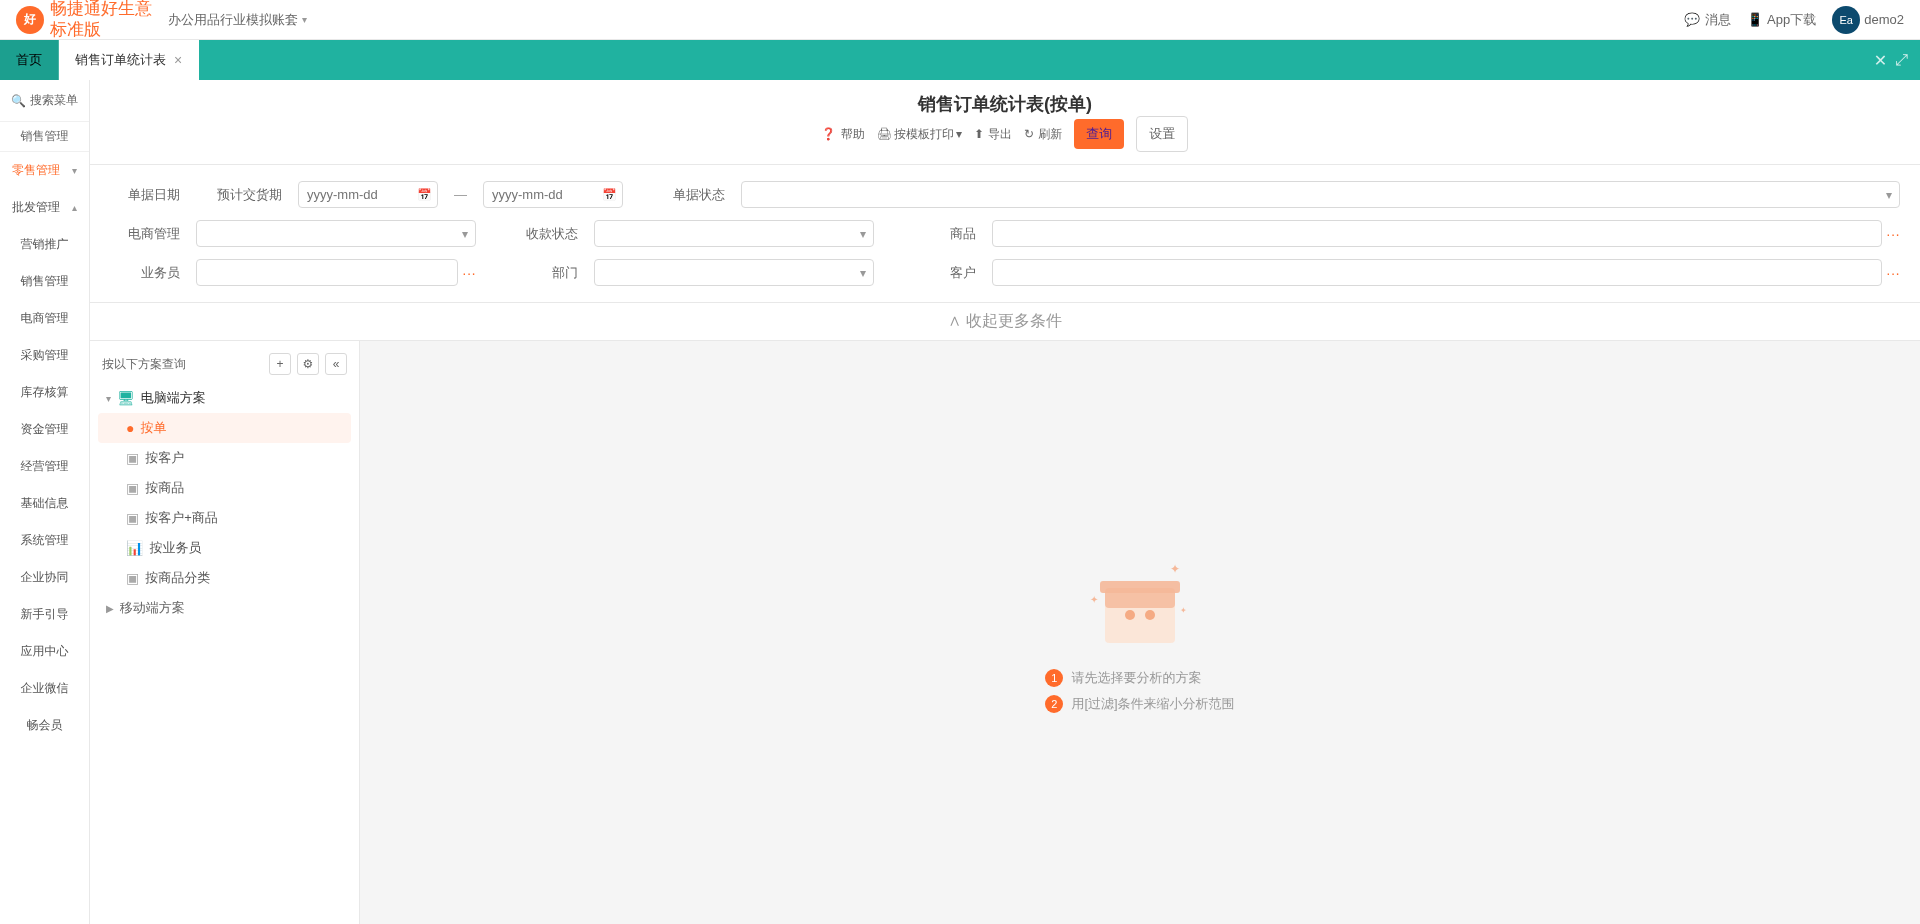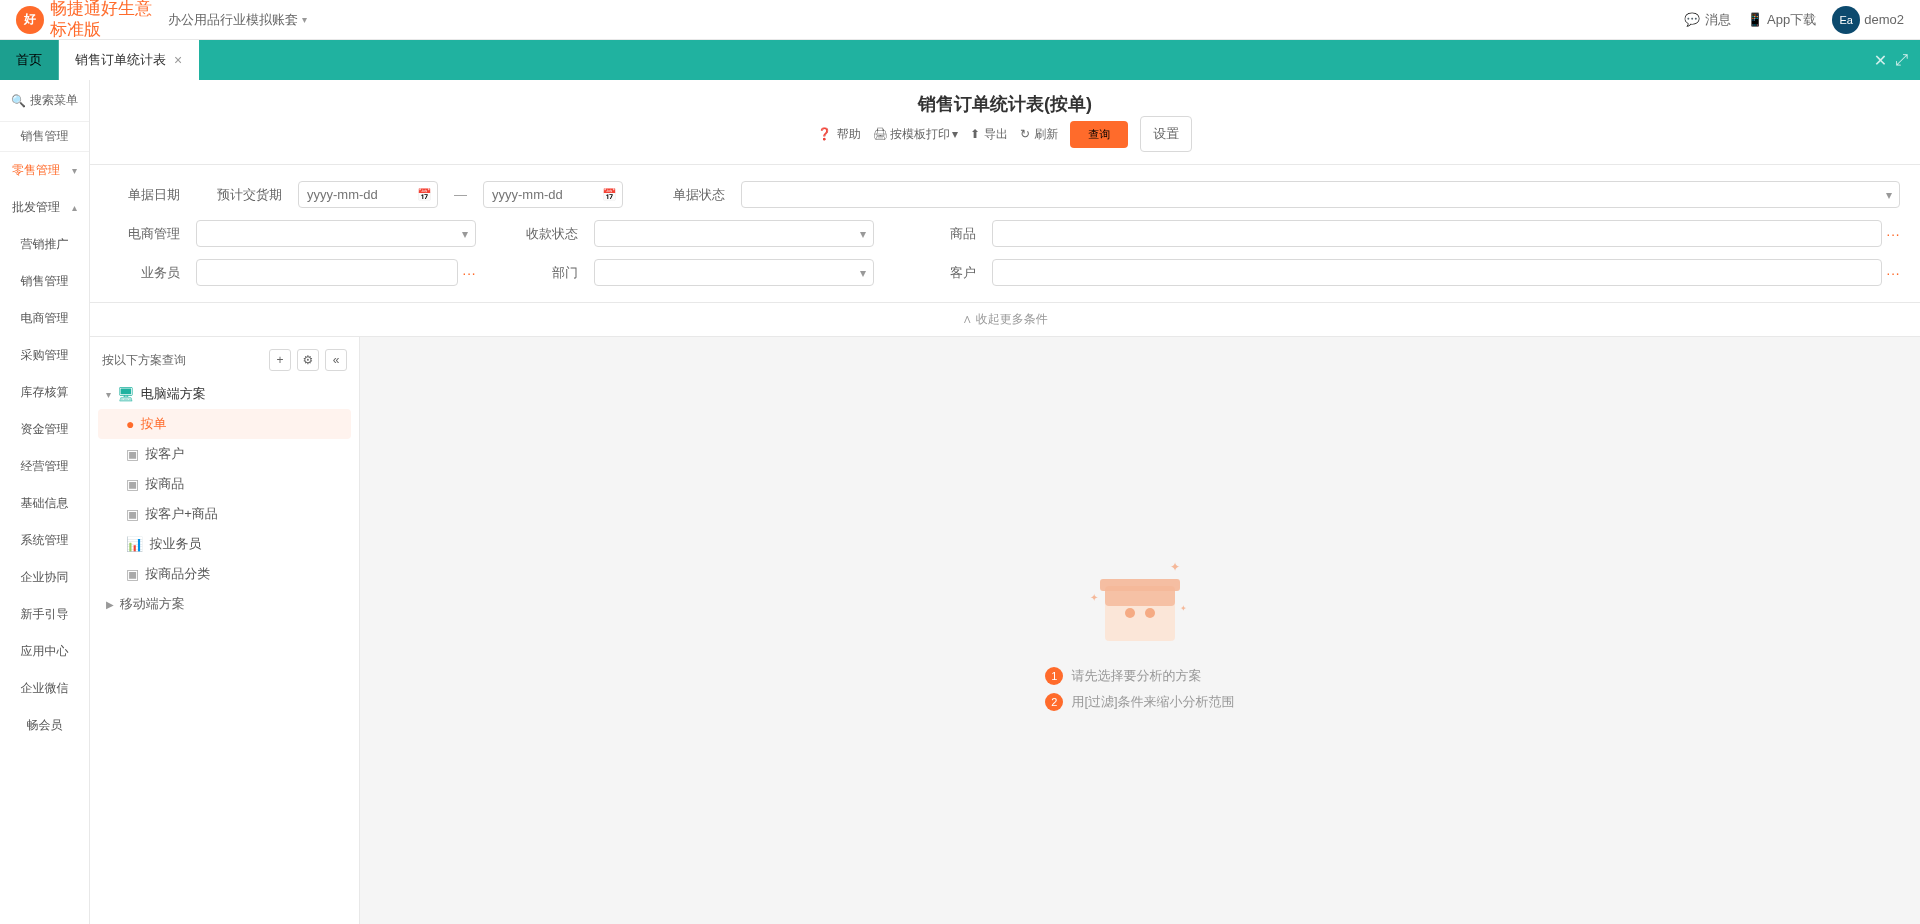--- a/index.html
+++ b/index.html
@@ -41,21 +41,21 @@
     .sidebar-arrow { font-size: 10px; color: #999; }
 
     
     .content-area { flex: 1; overflow: hidden; display: flex; flex-direction: column; background: #f5f5f5; }
 
     
     .page-header { background: #fff; padding: 12px 20px; display: flex; align-items: center; justify-content: space-between; border-bottom: 1px solid #e8e8e8; flex-shrink: 0; flex-direction: column; }
     .page-title { font-size: 18px; font-weight: bold; color: #333; }
     .page-actions { display: flex; align-items: center; gap: 12px; }
     .action-btn { display: flex; align-items: center; gap: 4px; color: #666; font-size: 12px; cursor: pointer; }
-    .btn-primary { background: #ff6b2b; color: #000000; border: none; padding: 6px 18px; border-radius: 4px; cursor: pointer; font-size: 11px; }
+    .btn-primary { background: #ff6b2b; color: #4c1d95; border: none; padding: 6px 12px; border-radius: 4px; cursor: pointer; font-size: 13px; }
     .btn-secondary { background: #fff; color: #666; border: 1px solid #d9d9d9; padding: 8px 12px; border-radius: 4px; cursor: pointer; font-size: 13px; }
     .btn-with-arrow { display: flex; align-items: center; gap: 2px; }
 
     
     .filters-panel { background: #fff; padding: 16px 20px; border-bottom: 1px solid #e8e8e8; flex-shrink: 0; }
     .filter-row { display: flex; align-items: center; gap: 16px; margin-bottom: 12px; }
     .filter-row:last-child { margin-bottom: 0; }
     .filter-label { color: #666; font-size: 13px; width: 70px; text-align: right; flex-shrink: 0; }
     .filter-date-group { display: flex; align-items: center; gap: 6px; }
     .date-btn { padding: 3px 8px; border: 1px solid #d9d9d9; border-radius: 3px; background: #fff; color: #666; font-size: 12px; cursor: pointer; }
@@ -90,21 +90,21 @@
     .tree-sub-parent { display: flex; align-items: center; gap: 6px; padding: 6px 8px; color: #666; font-size: 13px; cursor: pointer; }
 
     
     .right-content { flex: 1; overflow: auto; display: flex; flex-direction: column; align-items: center; justify-content: center; padding: 40px; }
     .empty-state { display: flex; flex-direction: column; align-items: center; gap: 16px; }
     .empty-hints { display: flex; flex-direction: column; gap: 8px; }
     .hint-item { display: flex; align-items: center; gap: 8px; color: #999; font-size: 13px; }
     .hint-num { width: 18px; height: 18px; background: #ff6b2b; border-radius: 50%; color: #fff; font-size: 11px; display: flex; align-items: center; justify-content: center; flex-shrink: 0; }
 
     
-    .collapse-row { background: #fff; padding: 8px; text-align: center; flex-shrink: 0; cursor: pointer; color: #999; font-size: 12px; border-bottom: 1px solid #e8e8e8; }
+    .collapse-row { background: #fff; padding: 8px; text-align: center; flex-shrink: 0; cursor: pointer; color: #999; font-size: 16px; border-bottom: 1px solid #e8e8e8; }
   </style>
 </head>
 <body>
 
 <div class="top-bar">
   <div class="top-bar-left">
     <div class="logo-area">
       <div class="logo-icon">好</div>
       <div class="logo-text">
         <div>畅捷通好生意</div>

